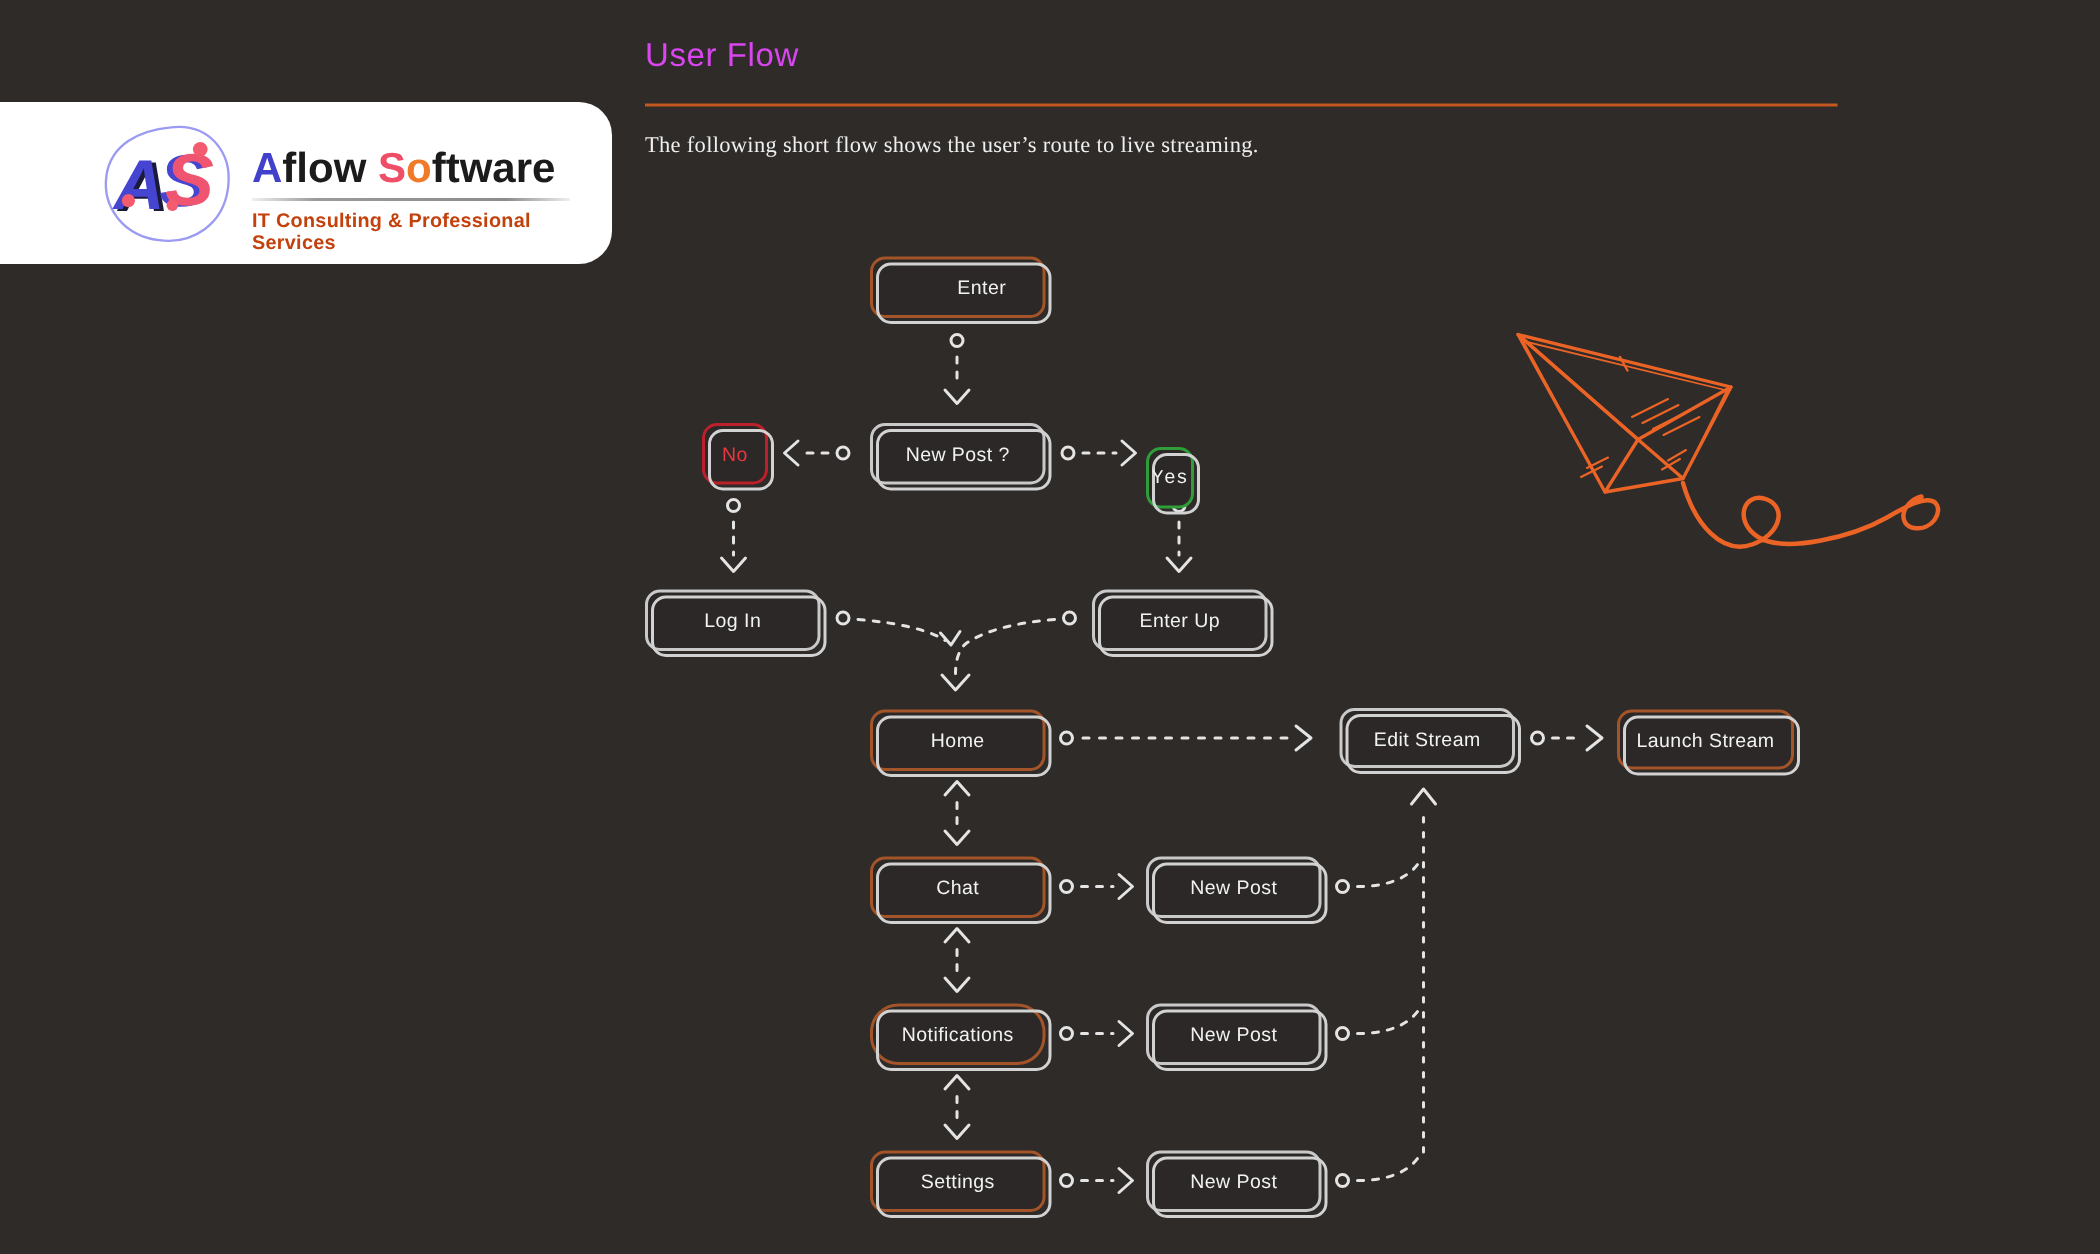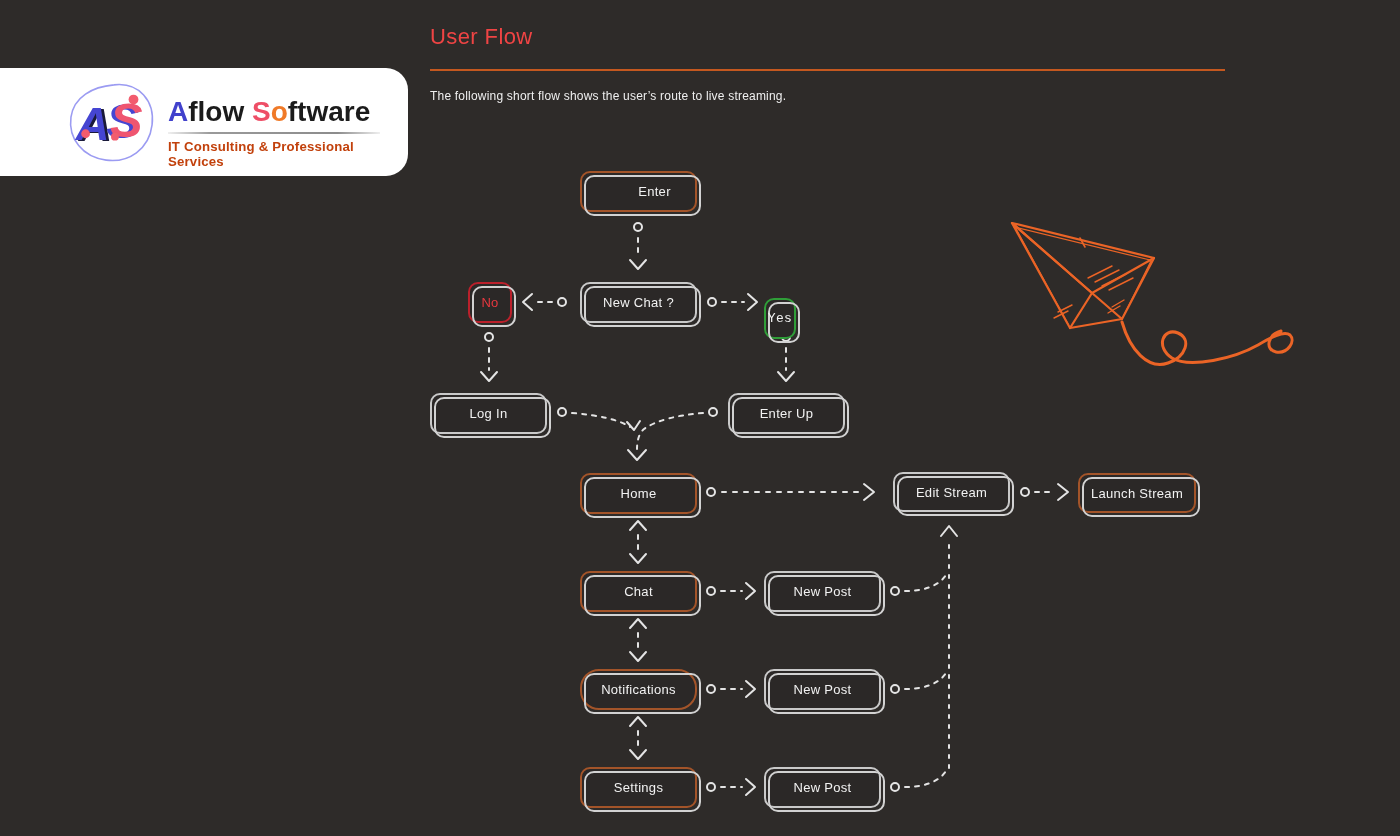--- a/index.html
+++ b/index.html
@@ -3,27 +3,27 @@
 <meta charset="utf-8">
 <style>
   html,body{margin:0;padding:0;background:#2e2b29;}
   .stage{
     position:relative;width:1400px;height:836px;overflow:hidden;
     background:#2e2b29;font-family:"Liberation Sans",sans-serif;
   }
   
   .page-title{
     position:absolute;left:430px;top:24px;font-size:22px;font-weight:500;
-    color:#ef4444;letter-spacing:.4px;
+    color:#d946ef;letter-spacing:.4px;
   }
   .title-rule{
     position:absolute;left:430px;top:69px;width:795px;height:2px;background:#c4581f;
   }
   .page-subtitle{
-    position:absolute;left:430px;top:89px;font-size:12px;color:#efefef;letter-spacing:.2px;
+    position:absolute;left:430px;top:89px;font-size:15px;color:#efefef;letter-spacing:.2px;font-family:Liberation Serif, serif;
   }
   
   .logo-card{
     position:absolute;left:0;top:68px;width:408px;height:108px;background:#ffffff;
     border-radius:0 22px 22px 0;
   }
   .monogram{position:absolute;left:62px;top:12px;width:100px;height:86px;}
   .brand{position:absolute;left:168px;top:29px;width:218px;}
   .brand-name{font-size:28px;font-weight:bold;color:#1b1b1b;line-height:30px;white-space:pre;}
   .brand-name .c-blue{color:#4141cc;}
@@ -186,21 +186,21 @@
       <path d="M905,787 C922,787 938,783 946,771" stroke-dasharray="4 6"></path>
     </g>
 
     <g>
       <path d="M949,768 V540" stroke-dasharray="3 7"></path>
       <path d="M941,536 L949,526 L957,536"></path>
     </g>
   </svg>
 
   <div class="node b-orange" style="left:580px;top:171px;width:117px;height:41px;padding-left:32px;">Enter</div>
-  <div class="node b-grey" style="left:580px;top:282px;width:117px;height:41px;">New Chat ?</div>
+  <div class="node b-grey" style="left:580px;top:282px;width:117px;height:41px;">New Post ?</div>
   <div class="node b-red" style="left:468px;top:282px;width:44px;height:41px;">No</div>
   <div class="node b-green" style="left:764px;top:298px;width:32px;height:41px;font-family:Liberation Mono, monospace;">Yes</div>
   <div class="node b-grey" style="left:430px;top:393px;width:117px;height:41px;">Log In</div>
   <div class="node b-grey" style="left:728px;top:393px;width:117px;height:41px;">Enter Up</div>
   <div class="node b-orange" style="left:580px;top:473px;width:117px;height:41px;">Home</div>
   <div class="node b-grey" style="left:893px;top:472px;width:117px;height:40px;">Edit Stream</div>
   <div class="node b-orange" style="left:1078px;top:473px;width:118px;height:40px;">Launch Stream</div>
   <div class="node b-orange" style="left:580px;top:571px;width:117px;height:41px;text-align:center;">Chat</div>
   <div class="node b-grey" style="left:764px;top:571px;width:117px;height:41px;">New Post</div>
   <div class="node b-orange" style="left:580px;top:669px;width:117px;height:41px;border-radius:19px;">Notifications</div>

